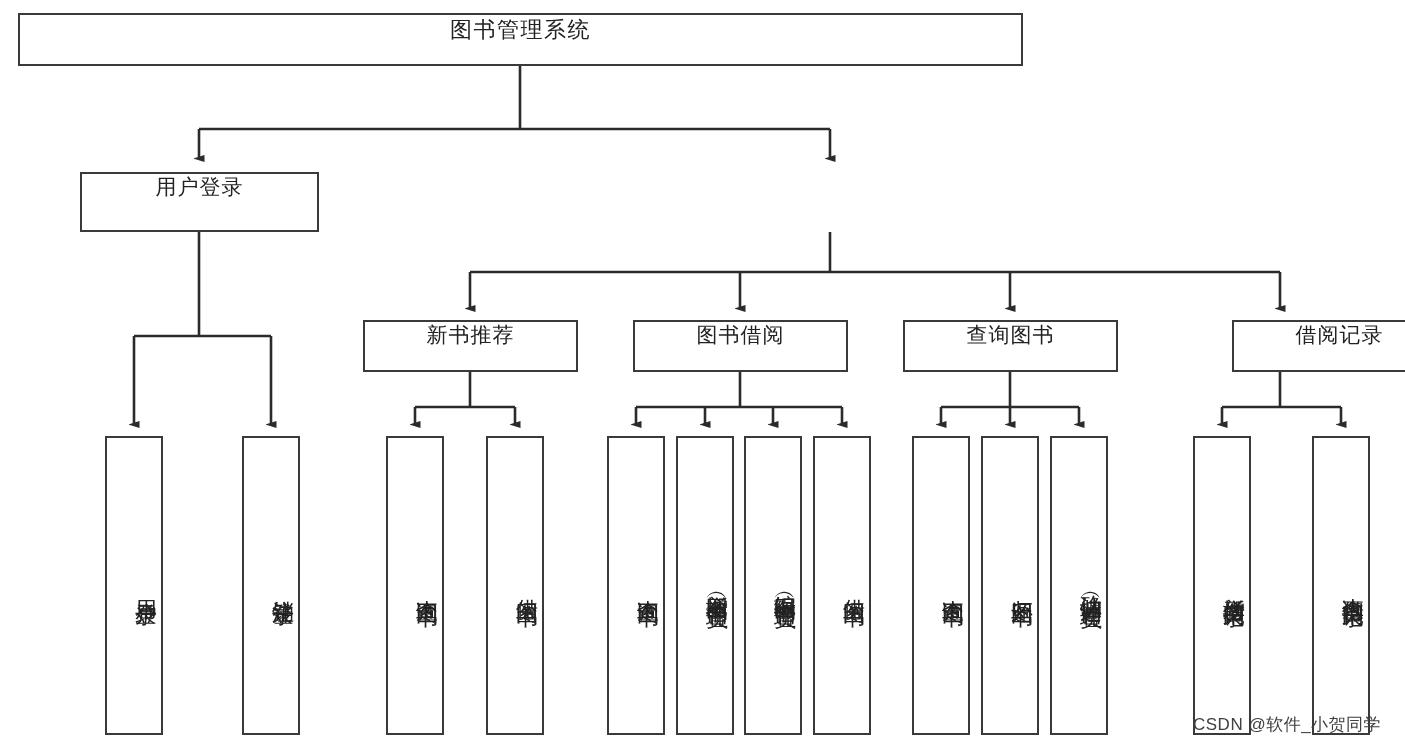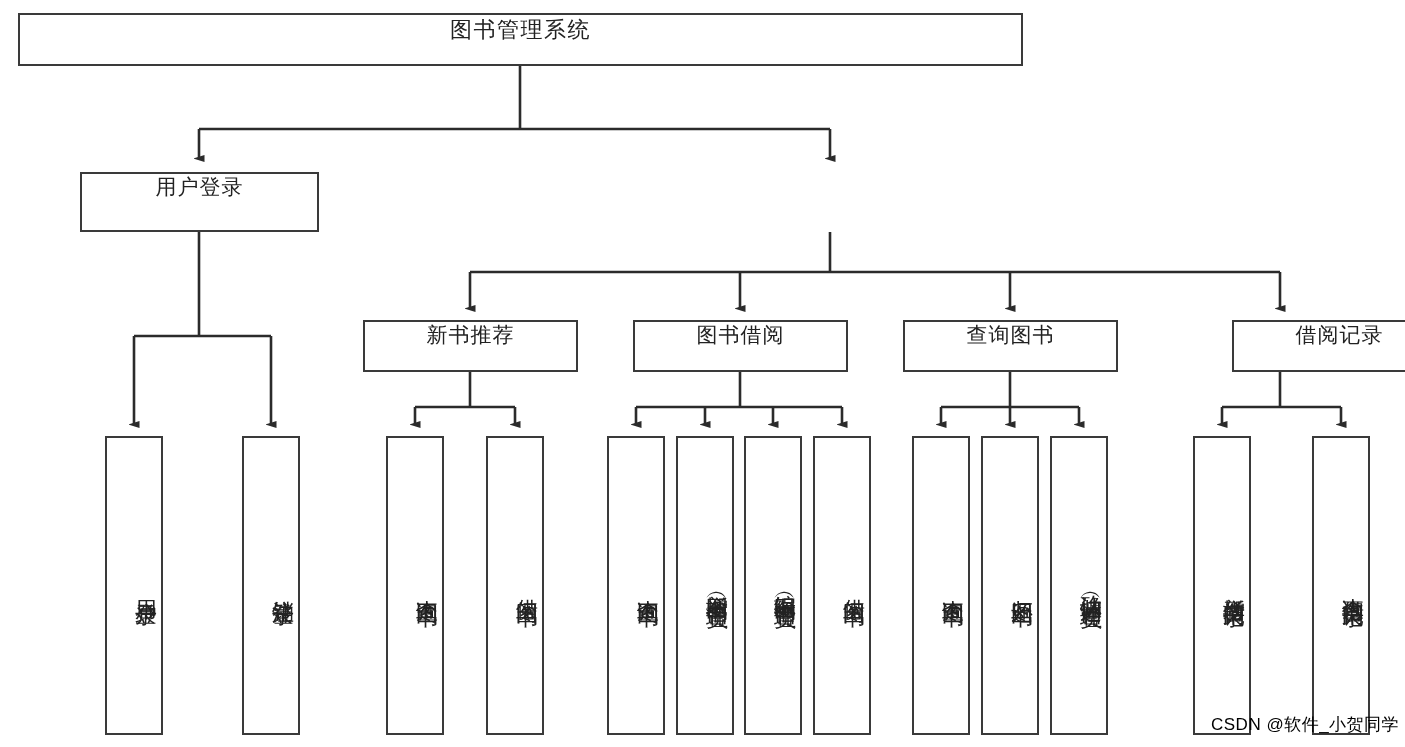--- a/index.html
+++ b/index.html
@@ -54,25 +54,24 @@
   .node.v .vtext {
     writing-mode: vertical-rl;
     text-orientation: upright;
     display: block;
   }
   .watermark {
     position: absolute;
     left: 1193px;
     top: 713px;
     font-size: 17px;
-    color: #000000;
+    color: #404040;
     letter-spacing: 0.5px;
     white-space: nowrap;
     font-family: "Liberation Sans", "DejaVu Sans", sans-serif;
-    padding-left: 18px;
   }
 </style>
 </head>
 <body>
 
 <div id="canvas">
 
   <svg id="edges" viewBox="0 0 1405 747" width="1405" height="747" xmlns="http://www.w3.org/2000/svg">
     <defs>
       <marker id="arrow" markerWidth="10" markerHeight="11" refX="3" refY="5.5" orient="auto" markerUnits="userSpaceOnUse">

